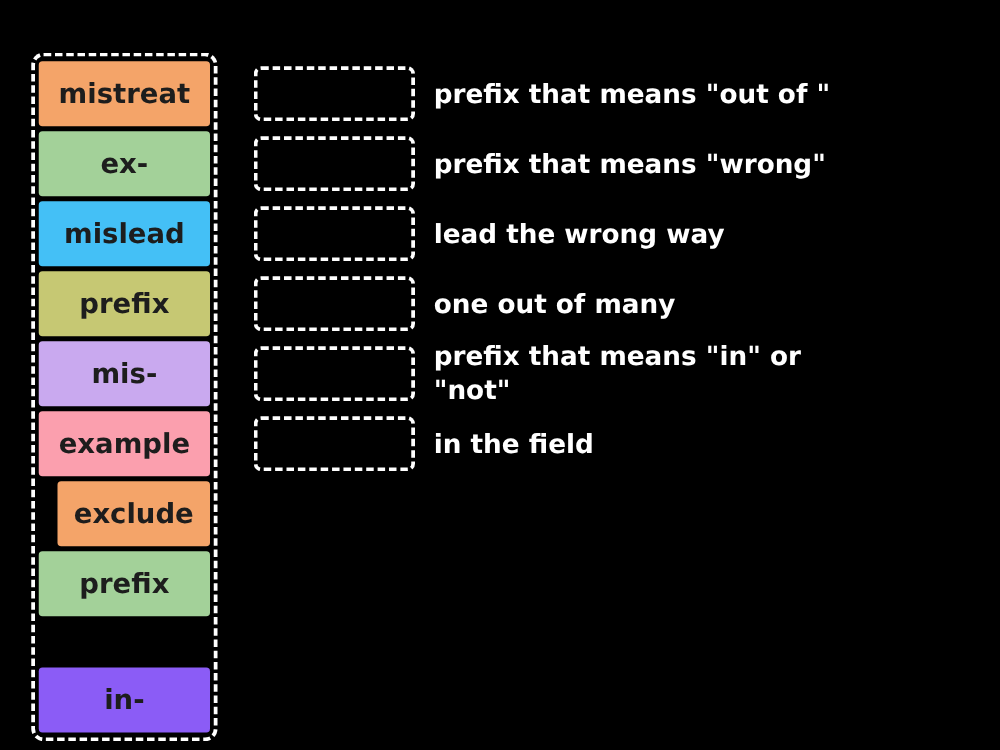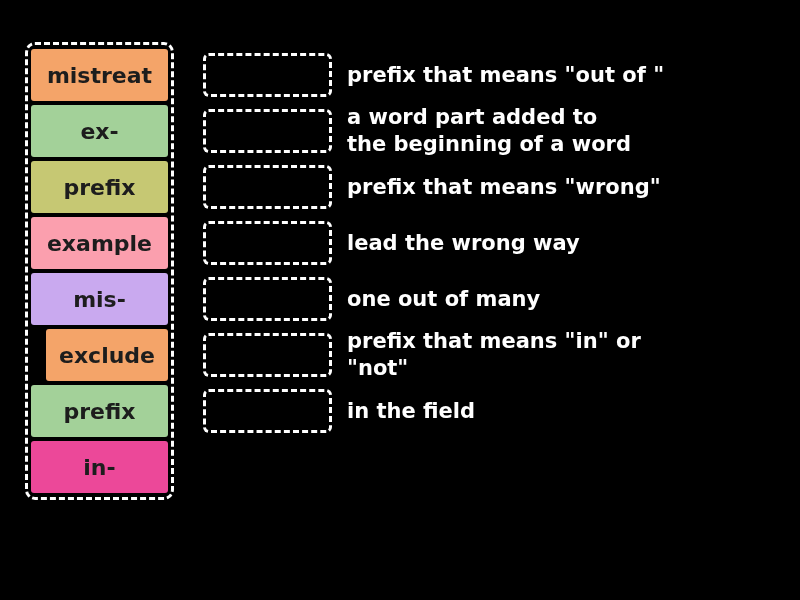--- a/index.html
+++ b/index.html
@@ -74,37 +74,33 @@
   }
 </style>
 </head>
 <body>
 
 <div class="stage">
 
   <div class="keywords-panel">
     <div class="tile" style="background-color: rgb(244, 164, 105);">mistreat</div>
     <div class="tile" style="background-color: rgb(163, 209, 153);">ex-</div>
+    <div class="tile" style="background-color: rgb(68, 192, 246);">mislead</div>
     <div class="tile" style="background-color: rgb(198, 200, 115);">prefix</div>
+    <div class="tile" style="background-color: rgb(201, 169, 239);">mis-</div>
     <div class="tile" style="background-color: rgb(251, 159, 174);">example</div>
-    <div class="tile" style="background-color: rgb(201, 169, 239);">mis-</div>
     <div class="tile" style="background-color: rgb(244, 164, 105); margin-left: 15px;">exclude</div>
     <div class="tile" style="background-color: rgb(163, 209, 153);">prefix</div>
-    <div class="tile" style="background-color: #ec4899;">in-</div>
+    <div class="tile" style="background-color: #8b5cf6; margin-top: 37px;">in-</div>
   </div>
 
   <div class="definitions">
     <div class="def-row">
       <div class="drop-slot"></div>
       <div class="def-text">prefix that means "out of "</div>
-    </div>
-    <div class="def-row">
-      <div class="drop-slot"></div>
-      <div class="def-text">a word part added to
-the beginning of a word</div>
     </div>
     <div class="def-row">
       <div class="drop-slot"></div>
       <div class="def-text">prefix that means "wrong"</div>
     </div>
     <div class="def-row">
       <div class="drop-slot"></div>
       <div class="def-text">lead the wrong way</div>
     </div>
     <div class="def-row">

